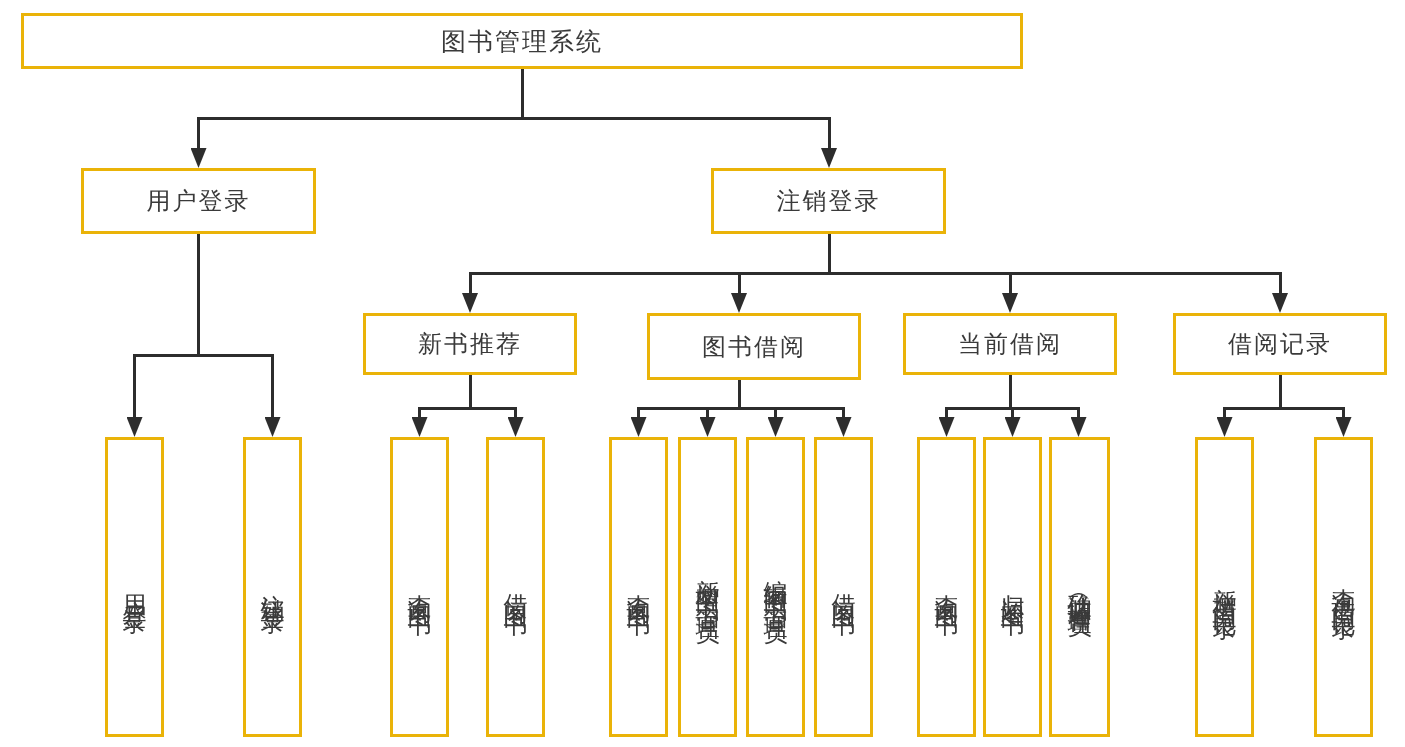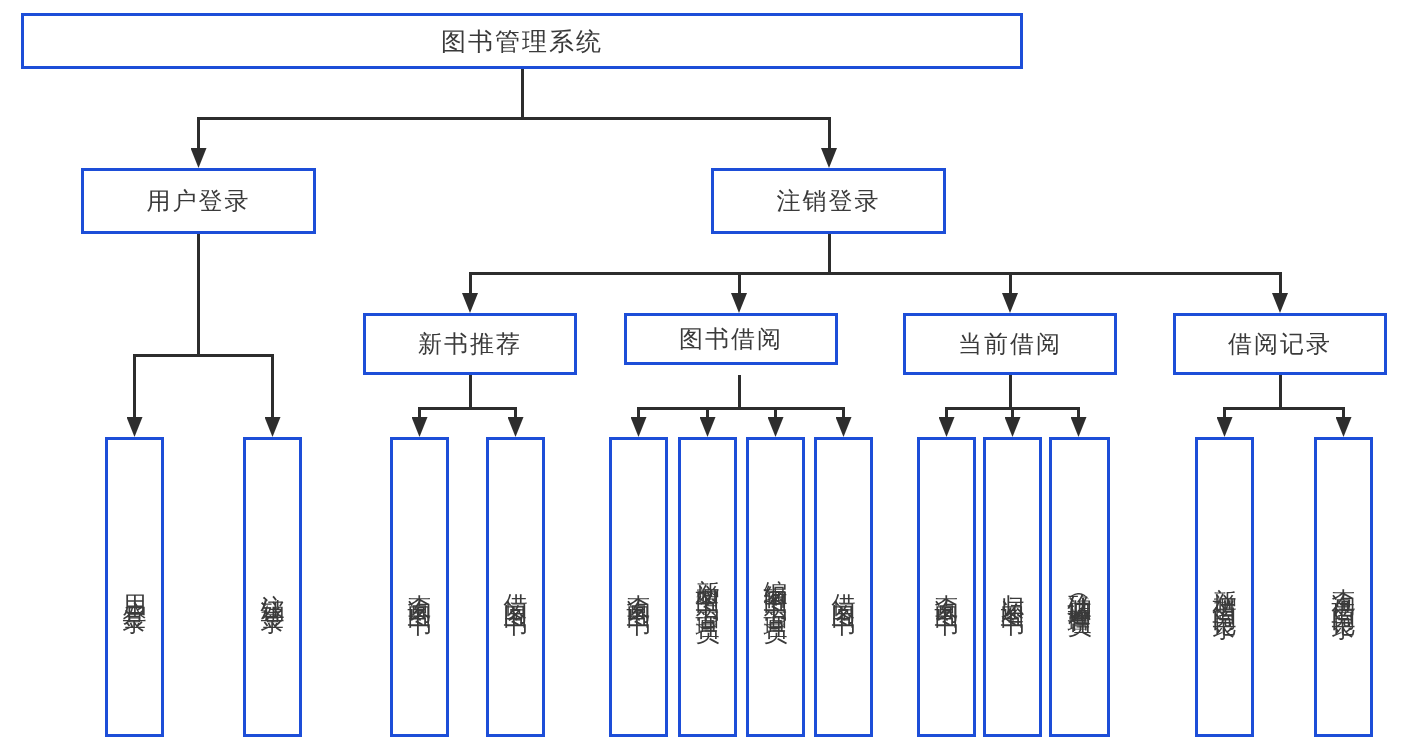--- a/index.html
+++ b/index.html
@@ -7,21 +7,21 @@
     position: relative;
     width: 1405px;
     height: 747px;
     background: #ffffff;
     font-family: "Liberation Sans", "DejaVu Sans", sans-serif;
     overflow: hidden;
   }
   .box {
     position: absolute;
     box-sizing: border-box;
-    border: 3px solid #1d4ed8;
+    border: 3px solid #eab308;
     background: #ffffff;
     display: flex;
     align-items: center;
     justify-content: center;
     color: #3a3a3a;
     font-size: 24px;
     letter-spacing: 2px;
     white-space: nowrap;
   }
   .box.root { font-size: 25px; }
@@ -115,21 +115,21 @@
       <div class="vline" style="left: 1342px; top: 407px; width: 3px; height: 14px;"></div>
       <div class="arrow" style="left: 1335.5px; top: 417px;"></div>
     </div>
 
   <div class="box root" style="left:21px; top:13px; width:1002px; height:56px;">图书管理系统</div>
 
   <div class="box" style="left:81px; top:168px; width:235px; height:66px;">用户登录</div>
   <div class="box" style="left:711px; top:168px; width:235px; height:66px;">注销登录</div>
 
   <div class="box" style="left:363px; top:313px; width:214px; height:62px;">新书推荐</div>
-  <div class="box" style="left:624px; top:313px; width:214px; height:52px;text-align:center;">图书借阅</div>
+  <div class="box" style="left:647px; top:313px; width:214px; height:67px;text-align:center;">图书借阅</div>
   <div class="box" style="left:903px; top:313px; width:214px; height:62px;">当前借阅</div>
   <div class="box" style="left:1173px; top:313px; width:214px; height:62px;text-align:right;">借阅记录</div>
 
   <div class="box leaf" style="left:105px; top:437px; width:59px; height:300px;">用户登录</div>
   <div class="box leaf" style="left:243px; top:437px; width:59px; height:300px;">注销登录</div>
 
   <div class="box leaf" style="left:390px; top:437px; width:59px; height:300px;">查询图书</div>
   <div class="box leaf" style="left:486px; top:437px; width:59px; height:300px;">借阅图书</div>
 
   <div class="box leaf" style="left:609px; top:437px; width:59px; height:300px;">查询图书</div>

